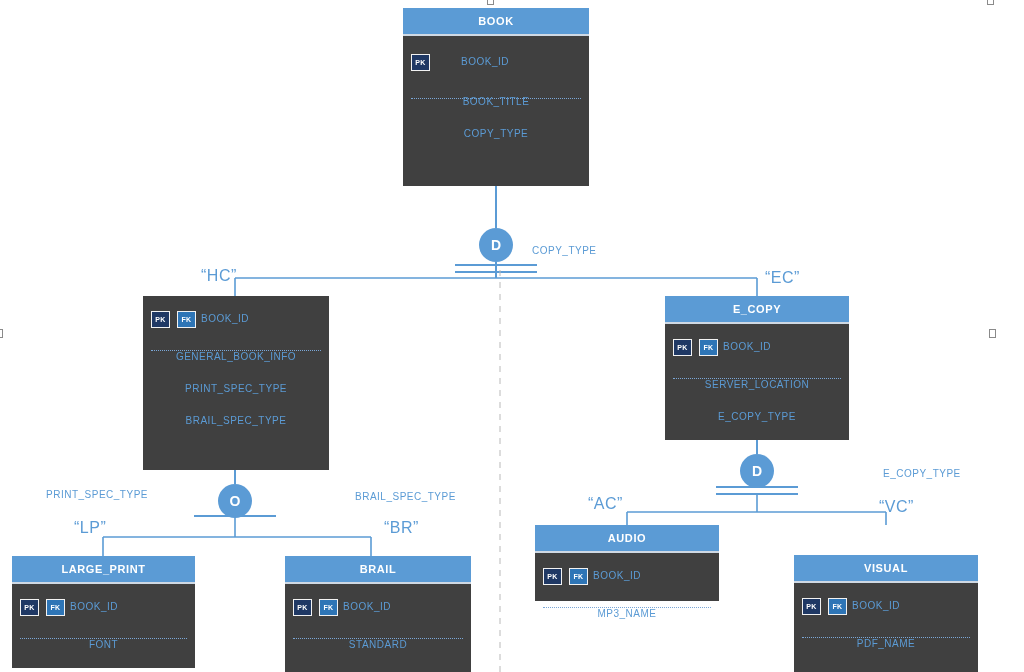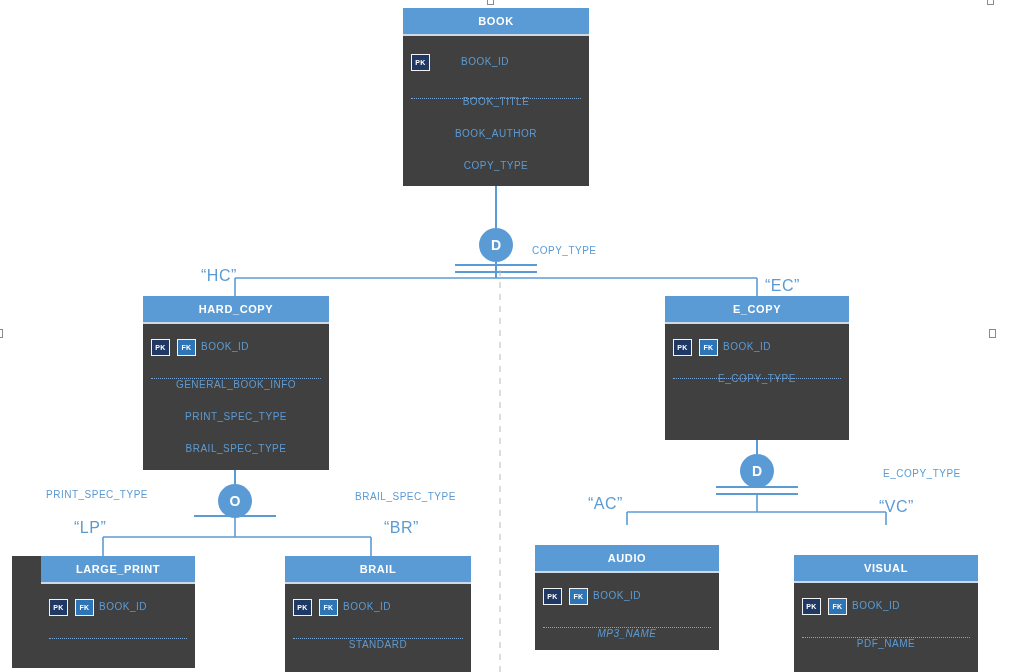--- a/index.html
+++ b/index.html
@@ -146,30 +146,26 @@
     <div class="attrs">
       <div class="attr keyrow" style="margin-top:10px;">
         <span class="badge pk">PK</span>
         <span class="aname">BOOK_ID</span>
       </div>
       <div class="sep" style="top:52px;"></div>
       <div class="attr plain" style="margin-top:8px;">
         <span class="aname">BOOK_TITLE</span>
       </div>
       <div class="attr plain">
-        <span class="aname">BOOK_AUTHOR</span>
-      </div>
-      <div class="attr plain">
         <span class="aname">COPY_TYPE</span>
       </div>
     </div>
   </div>
 
   <div class="entity" style="left:143px;top:296px;width:186px;height:174px;">
-    <div class="etitle">HARD_COPY</div>
     <div class="attrs">
       <div class="attr keyrow" style="margin-top:7px;">
         <span class="badge pk">PK</span>
         <span class="badge fk">FK</span>
         <span class="aname">BOOK_ID</span>
       </div>
       <div class="sep" style="top:47px;"></div>
       <div class="attr plain" style="margin-top:6px;">
         <span class="aname">GENERAL_BOOK_INFO</span>
       </div>
@@ -184,63 +180,69 @@
 
   <div class="entity" style="left:665px;top:296px;width:184px;height:144px;">
     <div class="etitle">E_COPY</div>
     <div class="attrs">
       <div class="attr keyrow" style="margin-top:7px;">
         <span class="badge pk">PK</span>
         <span class="badge fk">FK</span>
         <span class="aname">BOOK_ID</span>
       </div>
       <div class="sep" style="top:47px;"></div>
+      <div class="attr plain" style="margin-top:6px;">
+        <span class="aname">SERVER_LOCATION</span>
+      </div>
       <div class="attr plain">
         <span class="aname">E_COPY_TYPE</span>
       </div>
     </div>
   </div>
 
-  <div class="entity" style="left:12px;top:556px;width:183px;height:112px;padding-left:29px;">
+  <div class="entity" style="left:12px;top:556px;width:183px;height:112px;">
     <div class="etitle">LARGE_PRINT</div>
     <div class="attrs">
       <div class="attr keyrow" style="margin-top:7px;">
         <span class="badge pk">PK</span>
         <span class="badge fk">FK</span>
         <span class="aname">BOOK_ID</span>
       </div>
       <div class="sep" style="top:47px;"></div>
+      <div class="attr plain" style="margin-top:6px;">
+        <span class="aname">FONT</span>
+      </div>
     </div>
   </div>
 
   <div class="entity" style="left:285px;top:556px;width:186px;height:136px;">
     <div class="etitle">BRAIL</div>
     <div class="attrs">
       <div class="attr keyrow" style="margin-top:7px;">
         <span class="badge pk">PK</span>
         <span class="badge fk">FK</span>
         <span class="aname">BOOK_ID</span>
       </div>
       <div class="sep" style="top:47px;"></div>
       <div class="attr plain" style="margin-top:6px;">
         <span class="aname">STANDARD</span>
       </div>
     </div>
   </div>
 
-  <div class="entity" style="left:535px;top:525px;width:184px;height:105px;margin-top:20px;">
+  <div class="entity" style="left:535px;top:525px;width:184px;height:76px;">
     <div class="etitle">AUDIO</div>
     <div class="attrs">
       <div class="attr keyrow" style="margin-top:7px;">
         <span class="badge pk">PK</span>
         <span class="badge fk">FK</span>
         <span class="aname">BOOK_ID</span>
       </div>
       <div class="sep" style="top:47px;"></div>
-      <div class="attr plain" style="margin-top:6px;font-style:italic;">
+      <div class="attr plain" style="margin-top:6px;">
         <span class="aname">MP3_NAME</span>
       </div>
     </div>
   </div>
 
   <div class="entity" style="left:794px;top:555px;width:184px;height:128px;">
     <div class="etitle">VISUAL</div>
     <div class="attrs">
       <div class="attr keyrow" style="margin-top:7px;">
         <span class="badge pk">PK</span>
@@ -257,19 +259,19 @@
   <div class="spec" style="left:479px;top:228px;">D</div>
   <div class="spec" style="left:218px;top:484px;">O</div>
   <div class="spec" style="left:740px;top:454px;">D</div>
 
   <div class="lbl" style="left:532px;top:245px;">COPY_TYPE</div>
   <div class="lbl" style="left:46px;top:489px;">PRINT_SPEC_TYPE</div>
   <div class="lbl" style="left:355px;top:491px;">BRAIL_SPEC_TYPE</div>
   <div class="lbl" style="left:883px;top:468px;">E_COPY_TYPE</div>
 
   <div class="lbl q" style="left:201px;top:267px;">“HC”</div>
-  <div class="lbl q" style="left:765px;top:269px;margin-top:8px;">“EC”</div>
+  <div class="lbl q" style="left:765px;top:269px;">“EC”</div>
   <div class="lbl q" style="left:74px;top:519px;">“LP”</div>
   <div class="lbl q" style="left:384px;top:519px;">“BR”</div>
   <div class="lbl q" style="left:588px;top:495px;">“AC”</div>
   <div class="lbl q" style="left:879px;top:498px;">“VC”</div>
 
 </div>
 
 </body></html>

